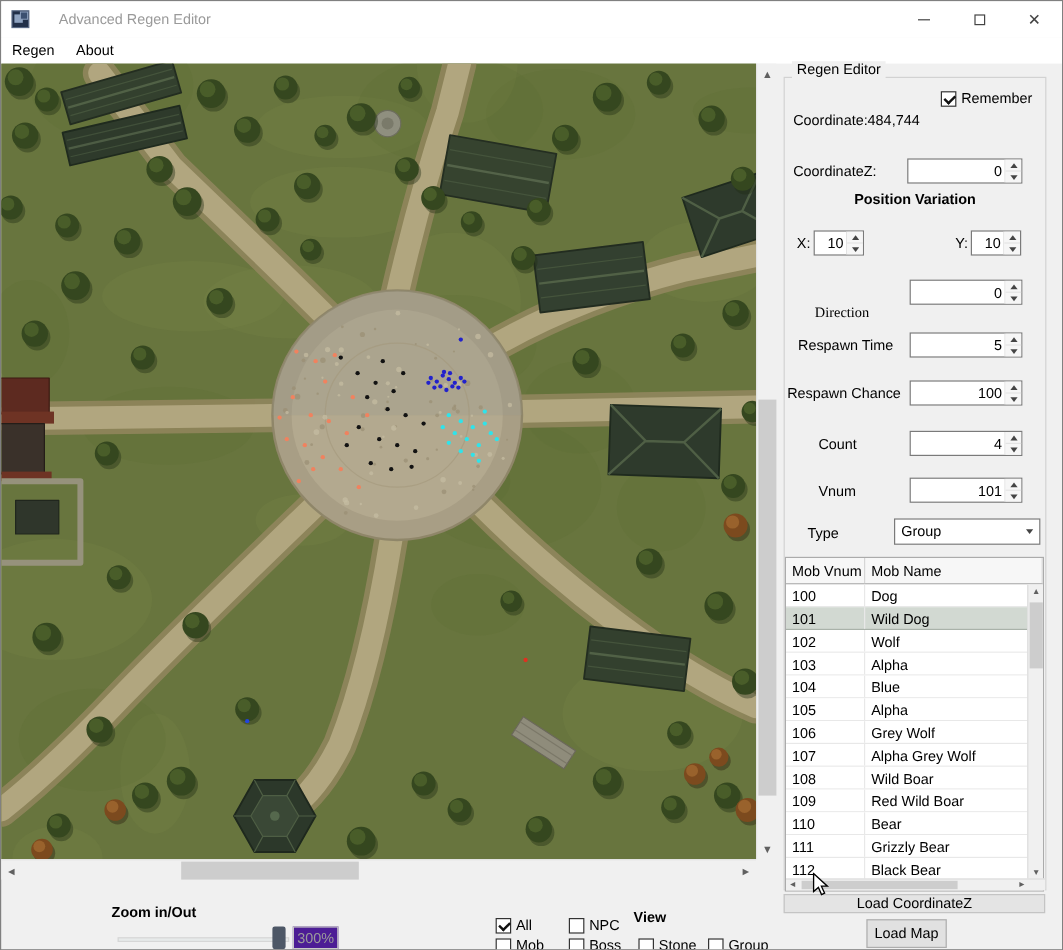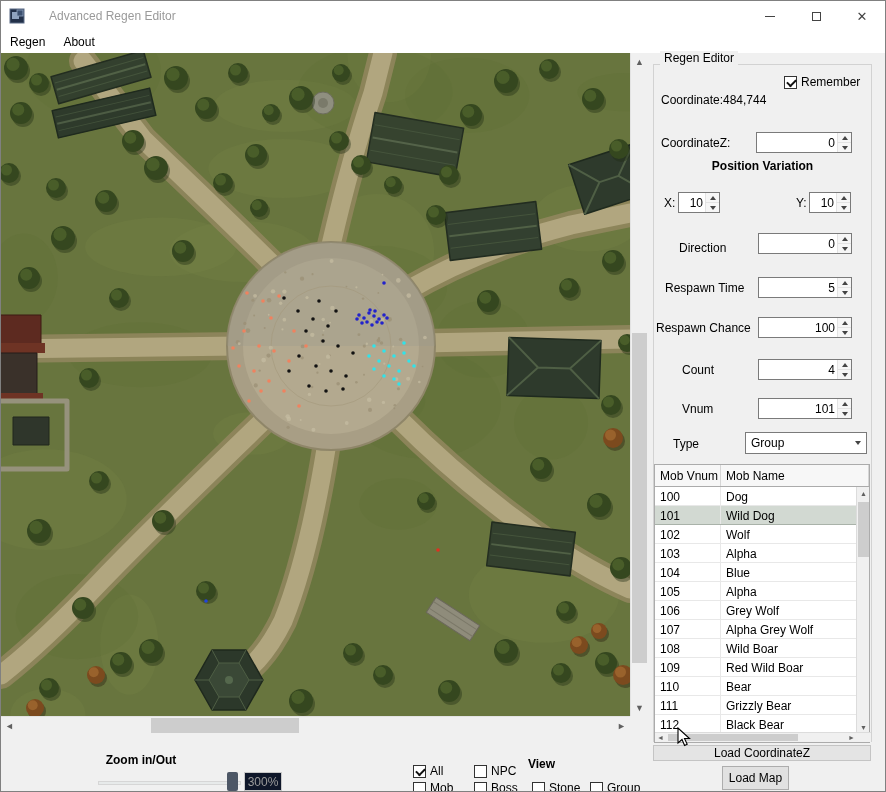--- a/index.html
+++ b/index.html
@@ -73,21 +73,21 @@
   .mt-arrow{position:absolute;color:#606060;font-size:7px;display:flex;align-items:center;justify-content:center;}
 
   
   .btn{display:flex;align-items:center;justify-content:center;font-size:12px;}
   .btn-loadinfo{position:absolute;left:652px;top:744px;width:218px;height:16px;background:#e4e4e4;border:1px solid #c4c4c4;}
   .btn-loadmap{position:absolute;left:721px;top:765px;width:67px;height:24px;background:#e1e1e1;border:1px solid #adadad;}
 
   
   .slider-track{position:absolute;left:97px;top:780px;width:143px;height:4px;background:#e7eaea;border:1px solid #d6d6d6;}
   .slider-thumb{position:absolute;left:226px;top:771px;width:11px;height:19px;background:#4d5766;border-radius:2px;}
-  .zoom-box{position:absolute;left:243px;top:771px;width:38px;height:19px;background:#0f172a;border:1px solid #c8c8c8;color:#9b9b9b;font-size:12px;text-align:center;padding-top:2px;}
+  .zoom-box{position:absolute;left:243px;top:771px;width:38px;height:19px;background:#4c1d95;border:1px solid #c8c8c8;color:#9b9b9b;font-size:12px;text-align:center;padding-top:2px;}
 
   .cursor{position:absolute;left:674px;top:726px;z-index:50;}
 </style>
 </head>
 <body>
 
 <div class="window">
 
   <div class="titlebar">
     <svg class="app-icon" viewBox="0 0 16 16">
@@ -637,21 +637,21 @@
     <span class="spinners">
       <span class="spin-btn">
           <span class="tri-up"></span>
         </span>
       <span class="spin-btn">
           <span class="tri-down"></span>
         </span>
     </span>
   </div>
 
-  <span class="lbl" style="left:678px;top:240px;">Direction</span>
+  <span class="lbl" style="left:678px;top:252px;font-family:Liberation Serif, serif;">Direction</span>
   <div class="numeric" style="left:757px;top:232px;width:94px;">
     <span class="num-val">0</span>
     <span class="spinners">
       <span class="spin-btn">
           <span class="tri-up"></span>
         </span>
       <span class="spin-btn">
           <span class="tri-down"></span>
         </span>
     </span>
@@ -784,21 +784,21 @@
     <div class="mt-hscroll">
       <div class="mt-arrow" style="left:0;top:0;width:11px;height:9px;">◄</div>
       <div class="sb-thumb" style="left:13px;top:1px;width:130px;height:7px;"></div>
       <div class="mt-arrow" style="right:14px;top:0;width:11px;height:9px;">►</div>
     </div>
   </div>
 
   <div class="btn btn-loadinfo">Load CoordinateZ</div>
   <div class="btn btn-loadmap">Load Map</div>
 
-  <span class="lbl bold" style="left:80px;top:752px;width:120px;text-align:center;">Zoom in/Out</span>
+  <span class="lbl bold" style="left:92px;top:752px;width:120px;text-align:left;">Zoom in/Out</span>
   <div class="slider-track"></div>
   <div class="slider-thumb"></div>
   <div class="zoom-box">300%</div>
 
   <div class="checkbox" style="left:412px;top:763px;">
     <span class="cb-box checked"></span>
     <span class="cb-label">All</span>
   </div>
   <div class="checkbox" style="left:473px;top:763px;">
     <span class="cb-box"></span>

